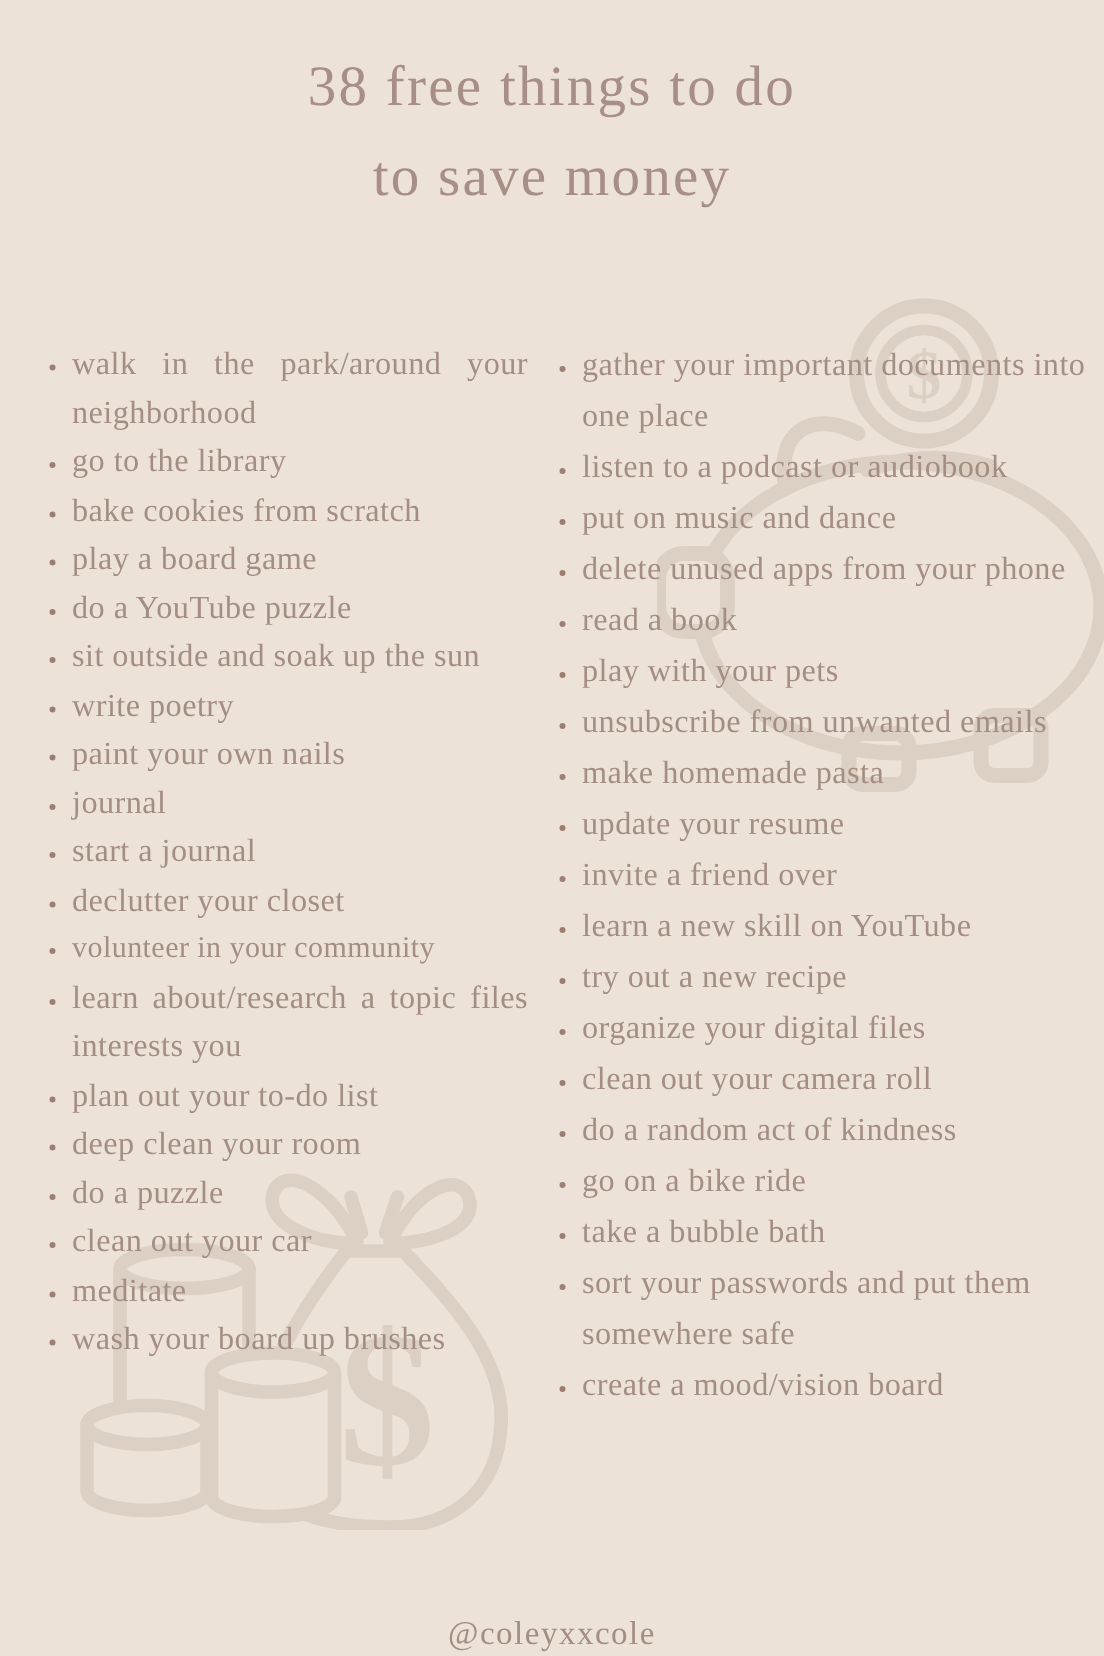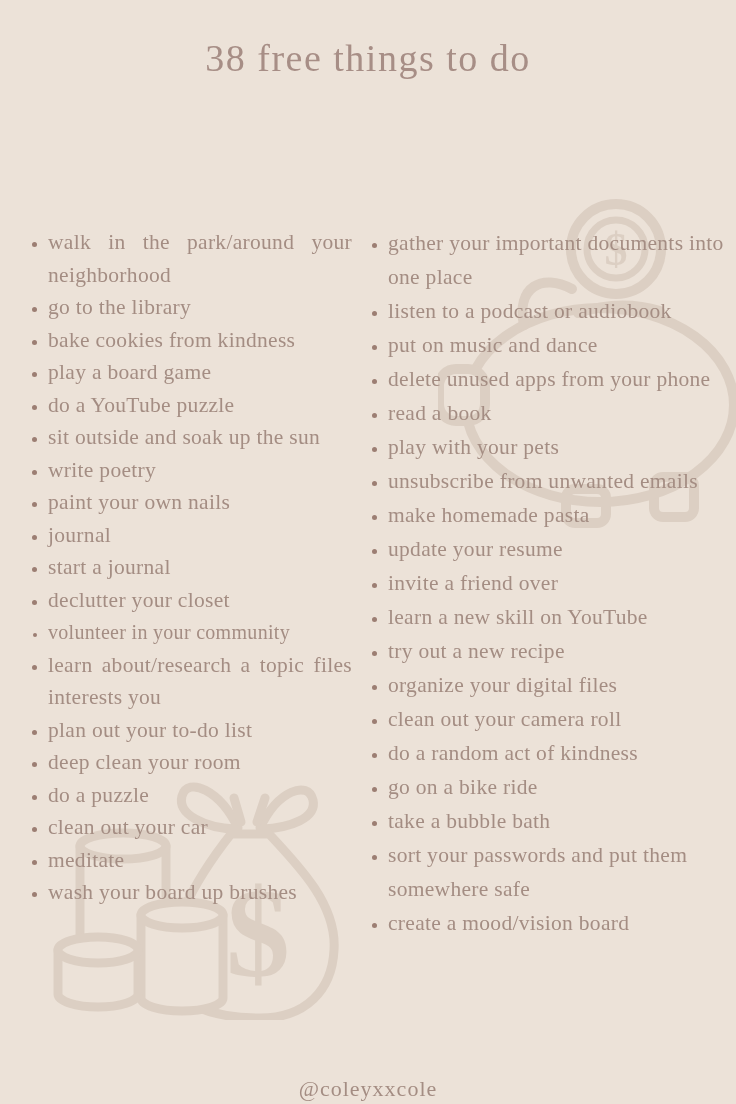--- a/index.html
+++ b/index.html
@@ -98,27 +98,28 @@
         <path d="M 103,147 L 103,230 A 41,13 0 0 0 185,230 L 185,147" fill="#ece2d8"></path>
         <ellipse cx="144" cy="147" rx="41" ry="13" fill="#ece2d8"></ellipse>
         <path d="M 20,182 L 20,226 A 40,13 0 0 0 100,226 L 100,182" fill="#ece2d8"></path>
         <ellipse cx="60" cy="182" rx="40" ry="13" fill="#ece2d8"></ellipse>
       </g>
     </g>
   </svg>
 
   <h1 class="title">
     <span>38 free things to do</span>
+    <span>to save money</span>
   </h1>
 
   <div class="columns">
     <ul class="col col-left">
         <li>walk in the park/around your neighborhood</li>
         <li>go to the library</li>
-        <li>bake cookies from kindness</li>
+        <li>bake cookies from scratch</li>
         <li>play a board game</li>
         <li>do a YouTube puzzle</li>
         <li>sit outside and soak up the sun</li>
         <li>write poetry</li>
         <li>paint your own nails</li>
         <li>journal</li>
         <li>start a journal</li>
         <li>declutter your closet</li>
         <li class="small">volunteer in your community</li>
         <li>learn about/research a topic files interests you</li>

